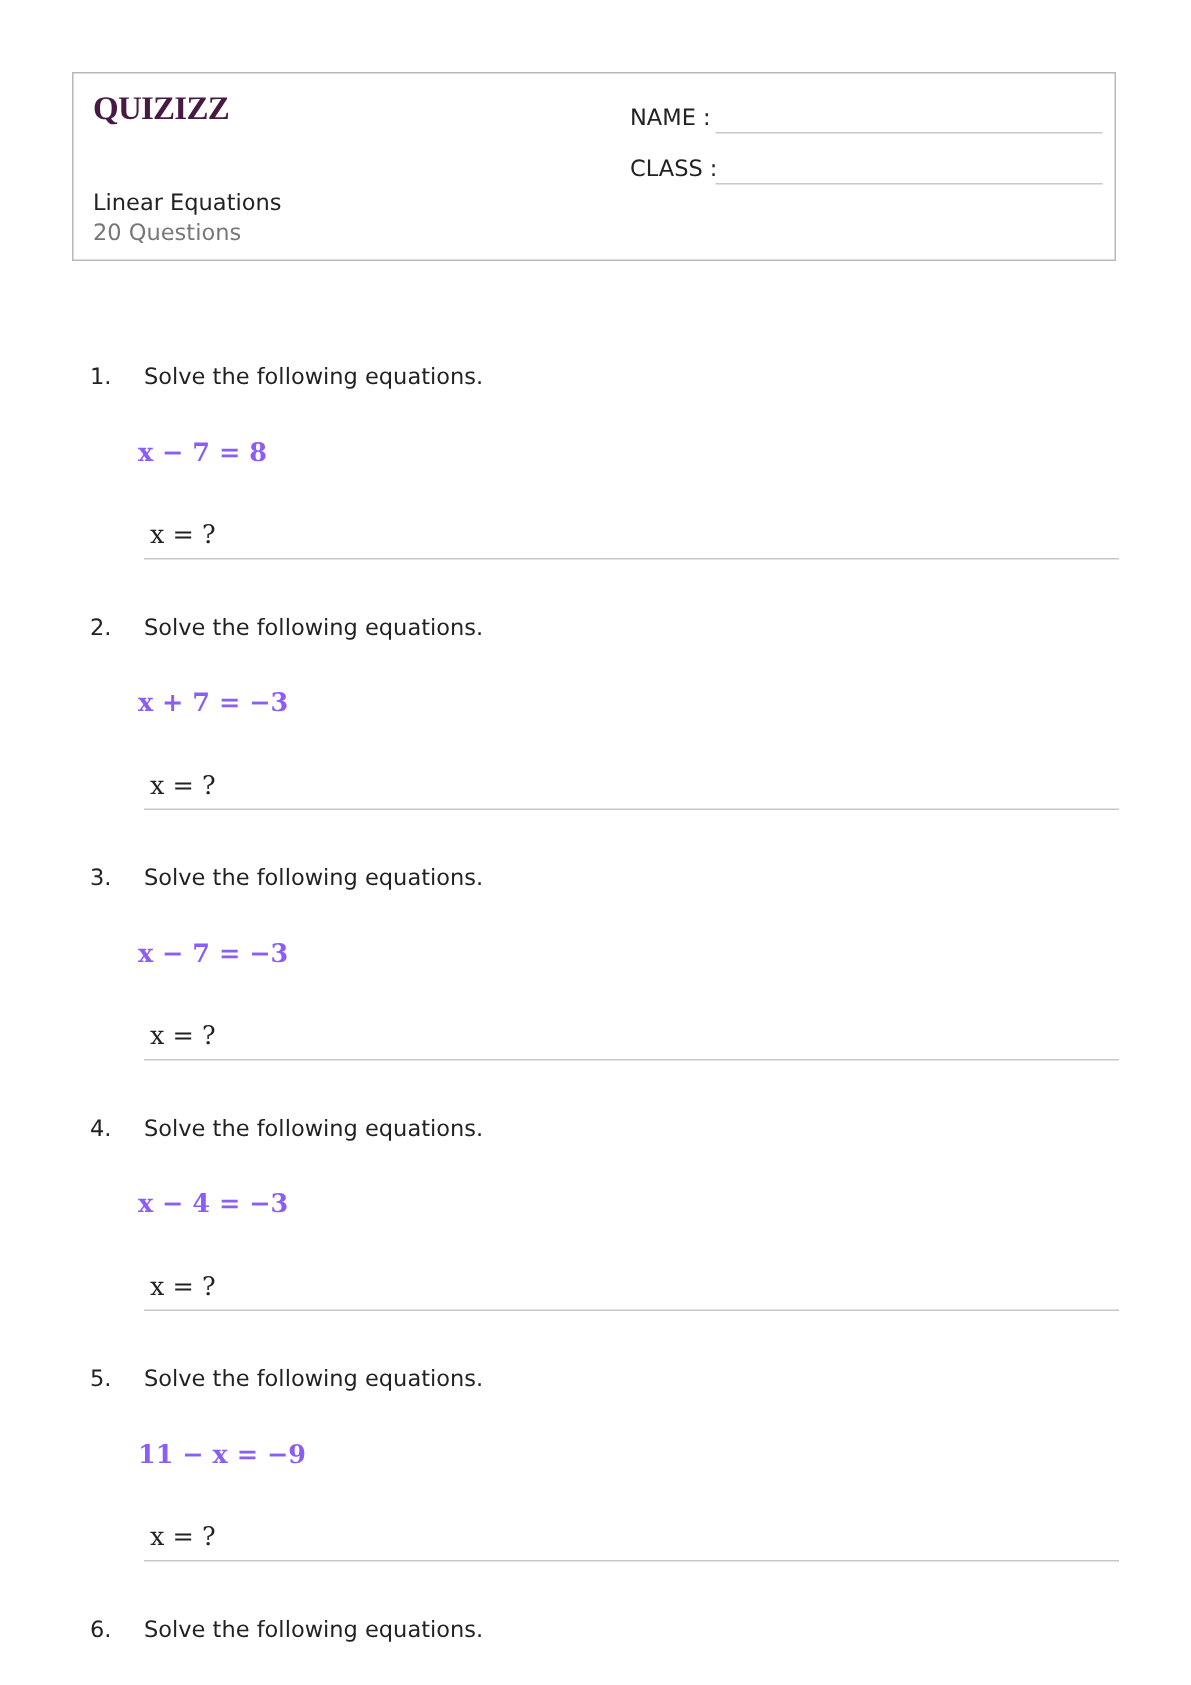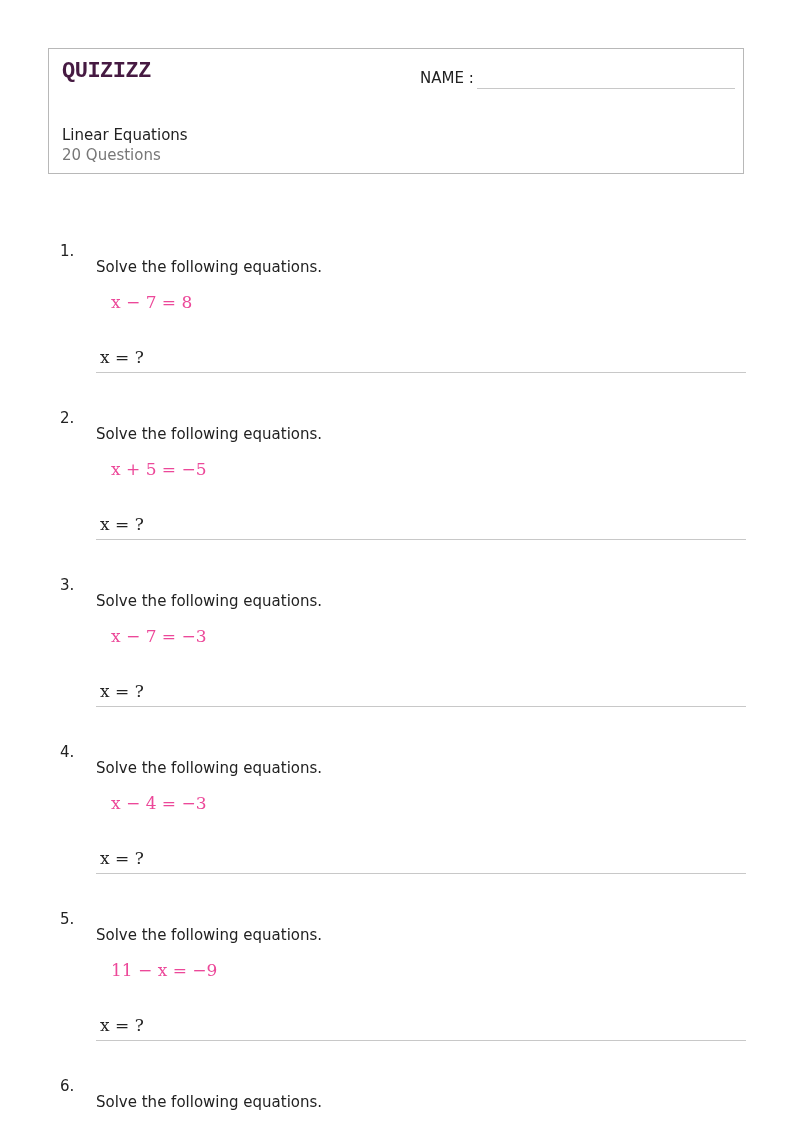--- a/index.html
+++ b/index.html
@@ -1,61 +1,65 @@
 <!DOCTYPE html>
 <html><head>
 <meta charset="utf-8">
 <style>
   html, body { margin: 0; padding: 0; background: #ffffff; }
   body { width: 794px; height: 1123px; position: relative; overflow: hidden;
          font-family: "DejaVu Sans", "Liberation Sans", sans-serif; color: #222; }
   .header-box { position: absolute; left: 48px; top: 48px; width: 696px; height: 126px;
                 border: 1px solid #b8b8b8; box-sizing: border-box; }
-  .logo { position: absolute; left: 13px; top: 10px; font-family: Liberation Mono, monospace;
+  .logo { position: absolute; left: 13px; top: 10px; font-family: Liberation Serif, serif;
           font-weight: bold; font-size: 22px; color: #461a42; letter-spacing: -0.5px; }
   .title { position: absolute; left: 13px; top: 77px; font-size: 15px; color: #222; }
   .subtitle { position: absolute; left: 13px; top: 97px; font-size: 15px; color: #777; text-align: center; }
   .field { position: absolute; left: 371px; width: 315px; height: 22px; }
   .field-label { position: absolute; left: 0; bottom: 2px; font-size: 15px; color: #222; }
   .field-line { position: absolute; left: 57px; right: 0; bottom: 0; border-bottom: 1px solid #c8c8c8; }
   .q { position: absolute; left: 60px; width: 686px; }
   .q-num { position: absolute; left: 0; top: 0; font-size: 15px; color: #222; }
-  .q-text { position: absolute; left: 36px; top: 0; font-size: 15px; color: #222; margin-top: 16px; }
-  .q-eq { position: absolute; left: 51px; top: 50px; font-family: "DejaVu Serif", "Liberation Serif", serif;
-          font-size: 17px; color: #ec4899; }
+  .q-text { position: absolute; left: 36px; top: 0; font-size: 15px; color: #222; }
+  .q-eq { position: absolute; left: 32px; top: 50px; font-family: "DejaVu Serif", "Liberation Serif", serif;
+          font-size: 17px; color: #8b5cf6; font-weight: bold; }
   .q-ans { position: absolute; left: 40px; top: 105px; font-family: "DejaVu Serif", "Liberation Serif", serif;
            font-size: 17px; color: #222; }
   .q-line { position: absolute; left: 36px; top: 130px; width: 650px; border-bottom: 1px solid #c8c8c8; }
 </style>
 </head>
 <body>
 
 <div class="header-box">
   <div class="logo">QUIZIZZ</div>
   <div class="title">Linear Equations</div>
   <div class="subtitle">20 Questions</div>
 
   <div class="field" style="top:18px;text-align:center;">
     <span class="field-label">NAME :</span>
     <span class="field-line"></span>
   </div>
+  <div class="field" style="top:52px;">
+    <span class="field-label">CLASS :</span>
+    <span class="field-line"></span>
+  </div>
 </div>
 
 <div class="q" style="top:242px;">
   <span class="q-num">1.</span>
   <span class="q-text">Solve the following equations.</span>
   <span class="q-eq">x − 7 = 8</span>
   <span class="q-ans">x = ?</span>
   <span class="q-line"></span>
 </div>
 
 <div class="q" style="top:409px;">
   <span class="q-num">2.</span>
   <span class="q-text">Solve the following equations.</span>
-  <span class="q-eq">x + 5 = −5</span>
+  <span class="q-eq">x + 7 = −3</span>
   <span class="q-ans">x = ?</span>
   <span class="q-line"></span>
 </div>
 
 <div class="q" style="top:576px;">
   <span class="q-num">3.</span>
   <span class="q-text">Solve the following equations.</span>
   <span class="q-eq">x − 7 = −3</span>
   <span class="q-ans">x = ?</span>
   <span class="q-line"></span>

